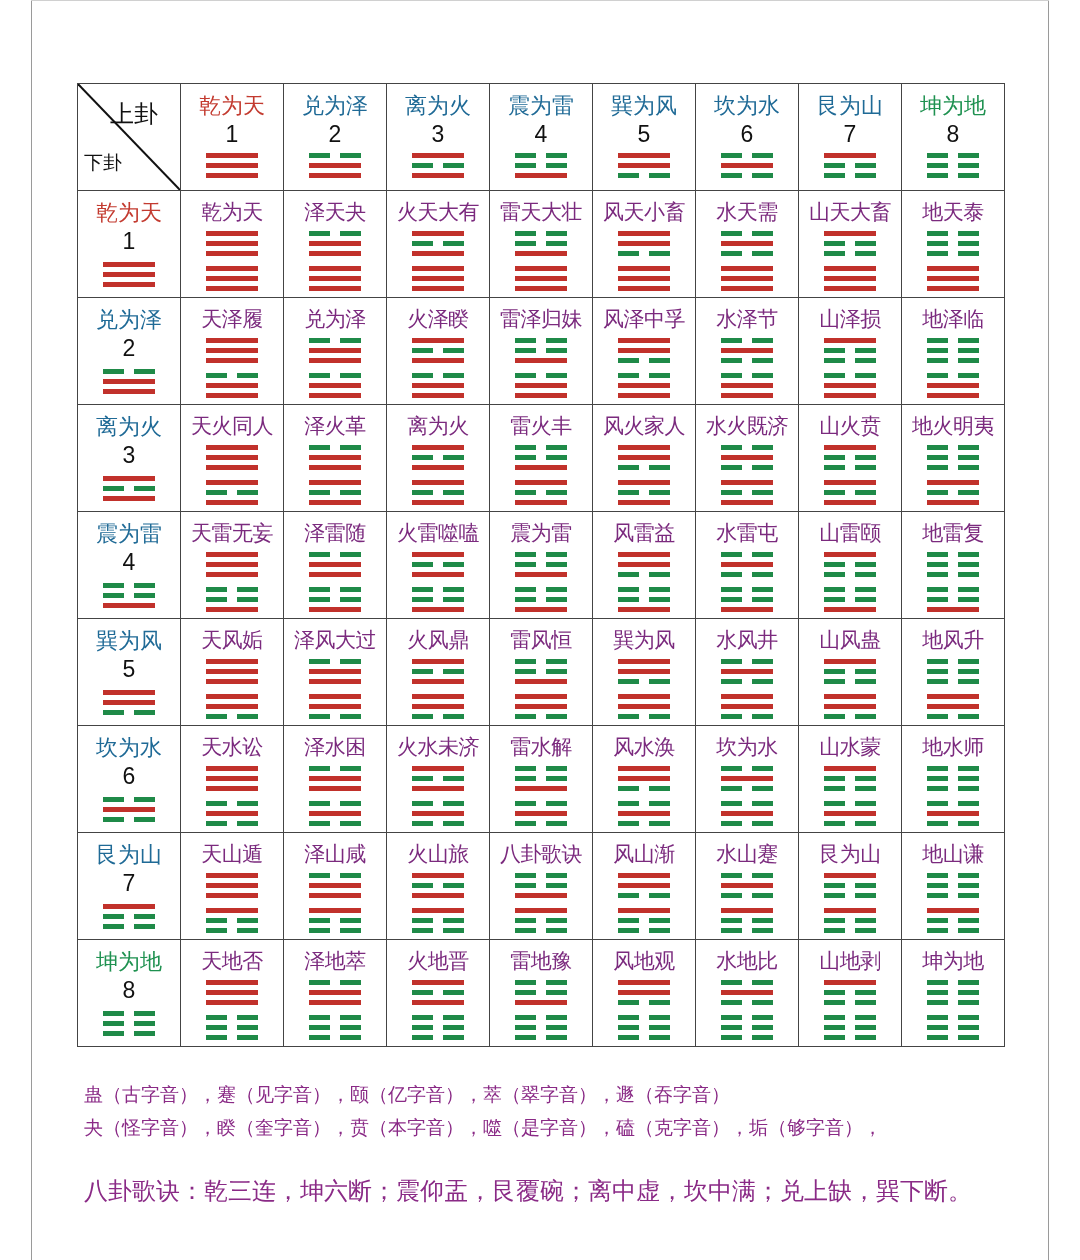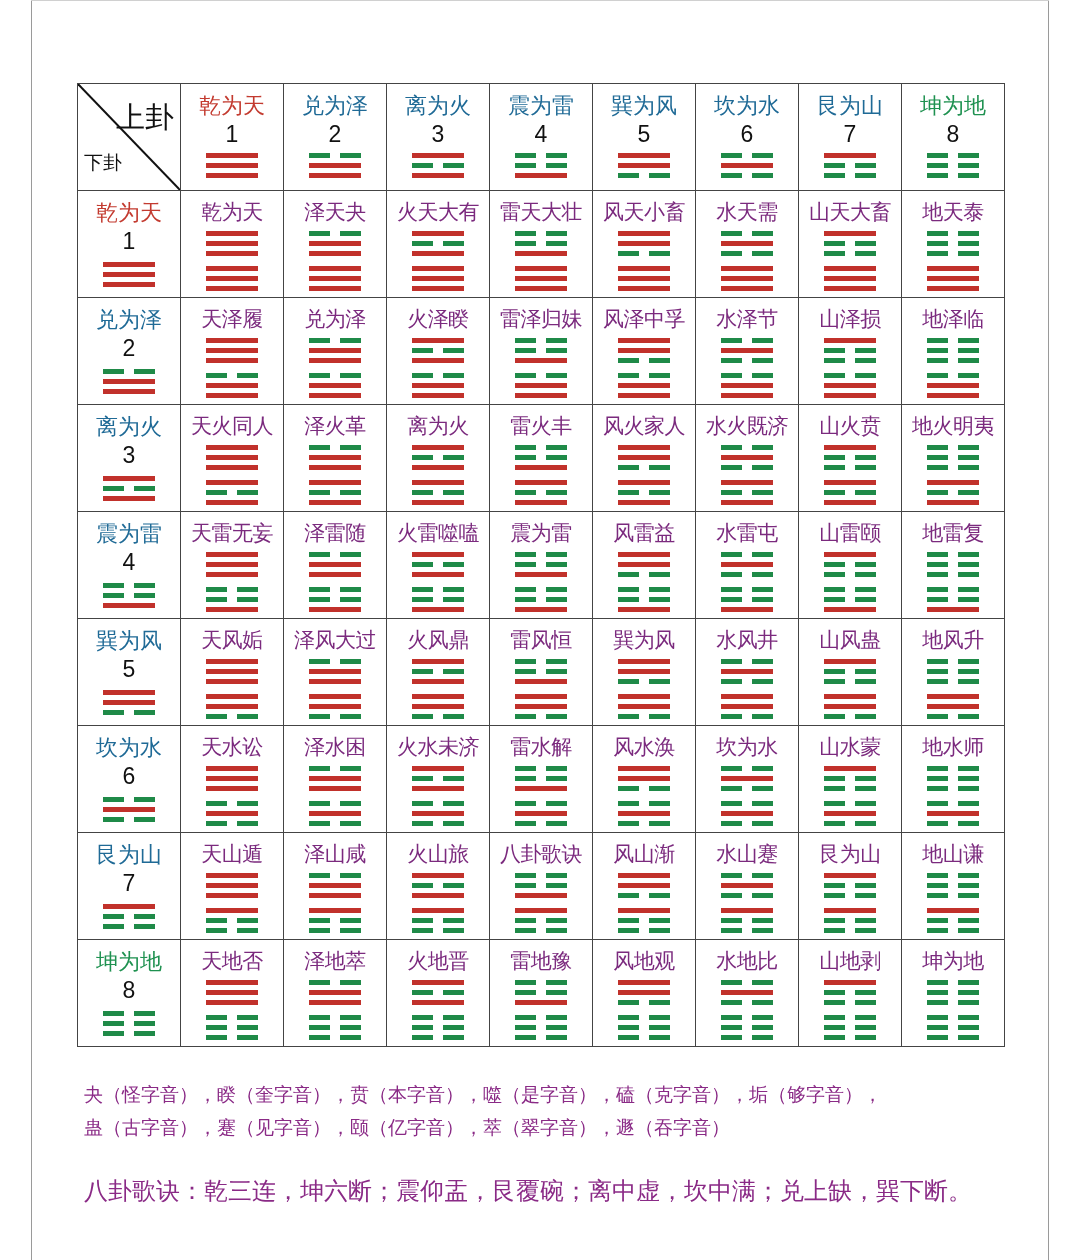--- a/index.html
+++ b/index.html
@@ -9,21 +9,21 @@
   .page-border-right { position: absolute; left: 1048px; top: 0; width: 1px; height: 1260px; background: #9a9a9a; }
   .page-border-top { position: absolute; left: 31px; top: 0; width: 1018px; height: 1px; background: #d0d0d0; }
 
   table.grid { position: absolute; left: 77px; top: 83px; border-collapse: collapse; table-layout: fixed; }
   table.grid td { border: 1.5px solid #444; padding: 0; vertical-align: top; text-align: center; position: relative; width: 102px; }
   table.grid tr.hdr td { height: 106px; }
   table.grid tr.row td { height: 106px; }
 
   .corner { position: relative; width: 102px; height: 106px; }
   .corner svg { position: absolute; left: 0; top: 0; }
-  .corner .up { position: absolute; right: 6px; top: 14px; font-size: 29px; color: #111; margin-left: 12px; }
+  .corner .up { position: absolute; right: 22px; top: 14px; font-size: 24px; color: #111; margin-left: 12px; }
   .corner .down { position: absolute; left: 6px; top: 66px; font-size: 19px; color: #111; }
 
   .tname { font-size: 22px; line-height: 26px; margin-top: 9px; white-space: nowrap; letter-spacing: 0px; }
   .tnum { font-family: "Liberation Sans", sans-serif; font-size: 23px; line-height: 26px; color: #111; margin-top: 2px; }
   .hname { font-size: 21px; line-height: 26px; margin-top: 8px; white-space: nowrap; color: #7b2a7e; letter-spacing: -0.5px; }
 
   .lines { display: flex; flex-direction: column; align-items: center; margin: 6px auto 0 auto; width: 52px; }
   .lines .ln { width: 52px; height: 5px; margin-bottom: 5px; display: flex; justify-content: space-between; }
   .lines .ln.gap { margin-bottom: 10px; }
   .ln .full { width: 52px; height: 5px; background: #c1312b; }
@@ -1999,16 +1999,16 @@
               <span class="half"></span>
               <span class="half"></span>
             </div>
           </div>
         </td>
       </tr>
     </tbody>
 </table>
 
 <div class="notes">
+  <p>蛊（古字音），蹇（见字音），颐（亿字音），萃（翠字音），遯（吞字音）</p>
   <p>夬（怪字音），睽（奎字音），贲（本字音），噬（是字音），磕（克字音），垢（够字音），</p>
-  <p>蛊（古字音），蹇（见字音），颐（亿字音），萃（翠字音），遯（吞字音）</p>
 </div>
 <div class="verse">八卦歌诀：乾三连，坤六断；震仰盂，艮覆碗；离中虚，坎中满；兑上缺，巽下断。</div>
 
 </body></html>

